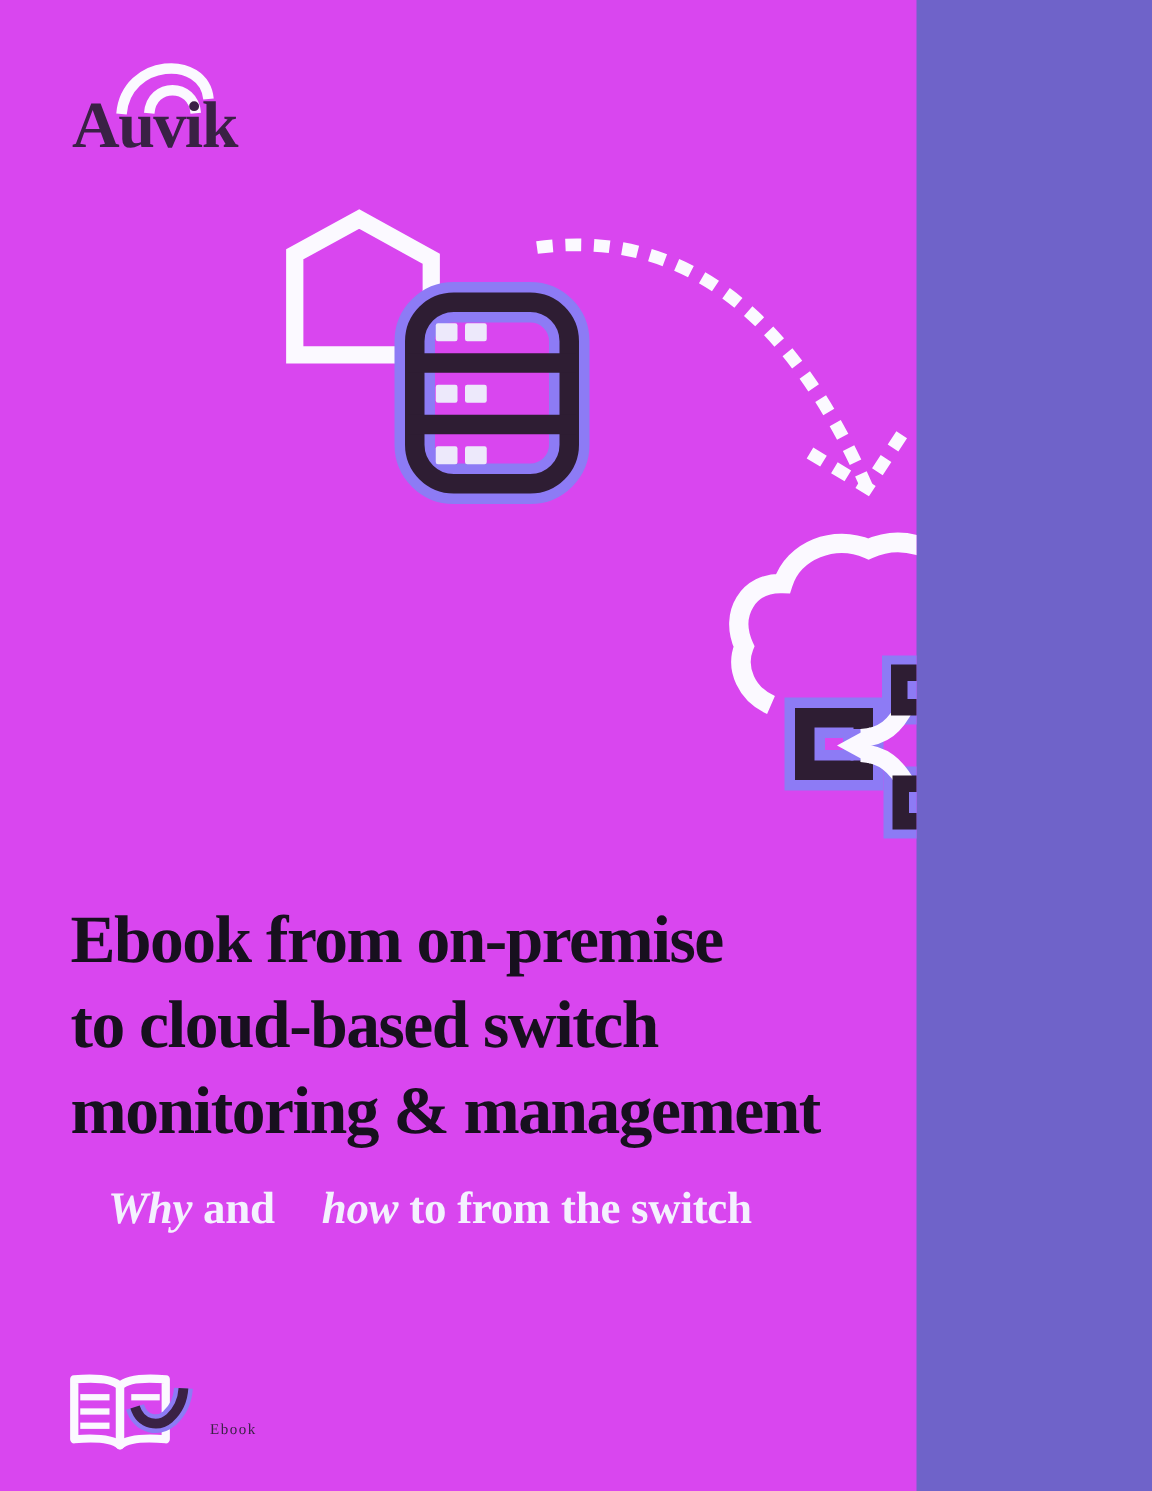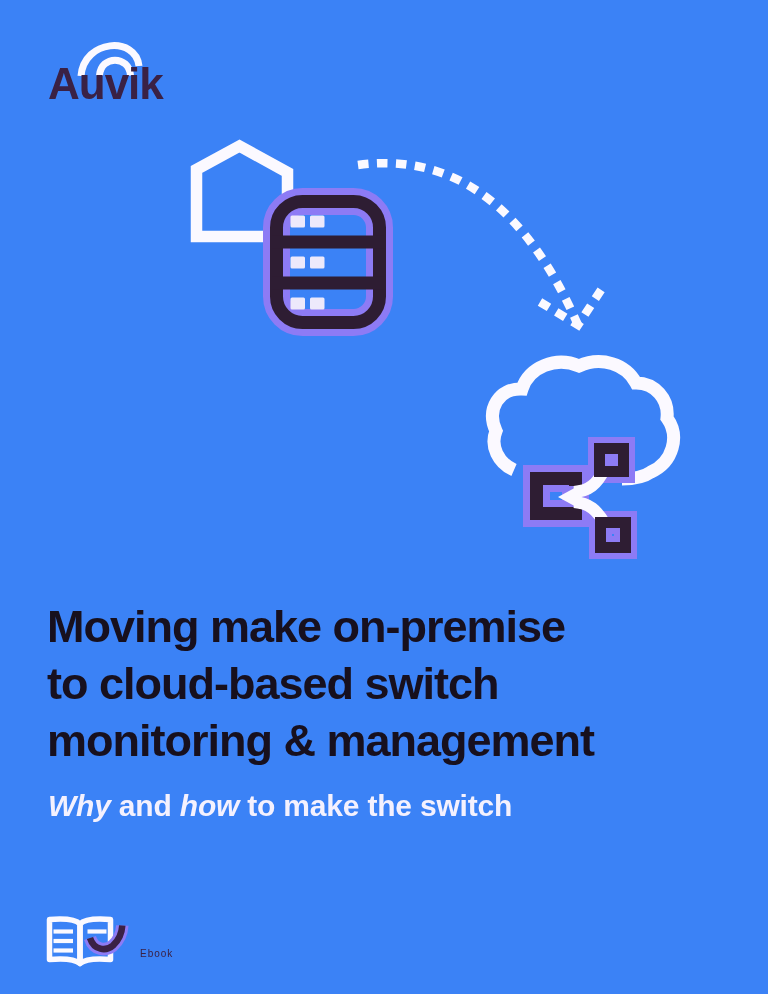--- a/index.html
+++ b/index.html
@@ -1,39 +1,39 @@
 <!DOCTYPE html>
 <html><head>
 <meta charset="utf-8">
 <style>
   html,body{margin:0;padding:0;background:#6f63c9;}
   .page{
     position:relative;
-    width:768px;height:994px;
-    background:#3b82f6;
+    width:611px;height:994px;
+    background:#d946ef;
     overflow:hidden;
-    font-family:Liberation Sans, sans-serif;
+    font-family:Liberation Serif, serif;
   }
   .icon-layer{position:absolute;inset:0;width:768px;height:994px;display:block;}
   .brand-text{
     position:absolute;left:48px;top:62px;
     font-size:44px;font-weight:700;letter-spacing:-1px;
     color:#3A2145;line-height:1;
   }
   .title{
     position:absolute;left:47px;top:598px;
     font-size:45px;font-weight:800;letter-spacing:-1px;
     line-height:57px;color:#17101E;
   }
   .subtitle{
     position:absolute;left:48px;top:788px;
     font-size:30px;font-weight:700;letter-spacing:-0.2px;
     color:#F4F1FE;white-space:pre-wrap;line-height:1.2;
   }
-  .subtitle .it{font-style:italic;}
+  .subtitle .it{font-style:italic;margin-left:24px;}
   .footer-label{
     position:absolute;left:140px;top:948px;
     font-size:10px;font-weight:400;letter-spacing:1px;
     color:#3A2145;line-height:1.1;
   }
 </style>
 </head>
 <body>
 
 <div class="page">
@@ -95,22 +95,22 @@
       <line x1="53.5" y1="950.5" x2="73" y2="950.5" stroke="#FBF9FF" stroke-width="4.2"></line>
       <line x1="87.5" y1="931.5" x2="106.5" y2="931.5" stroke="#FBF9FF" stroke-width="4.2"></line>
       <path d="M 90 938 C 94 950.5 106 951.5 113 945.5 C 119 940 121.8 934 122.3 925.5" fill="none" stroke="#8D7BF5" stroke-width="12.5"></path>
       <path d="M 90 938 C 94 950.5 106 951.5 113 945.5 C 119 940 121.8 934 122.3 925.5" fill="none" stroke="#3A2145" stroke-width="6.5"></path>
     </g>
   </svg>
 
   <div class="brand-text">Auvik</div>
 
   <div class="title">
-    <div>Moving make on-premise</div>
+    <div>Ebook from on-premise</div>
     <div>to cloud-based switch</div>
     <div>monitoring &amp; management</div>
   </div>
 
-  <div class="subtitle"><span class="it">Why</span><span> and </span><span class="it">how</span><span> to make the switch</span></div>
+  <div class="subtitle"><span class="it">Why</span><span> and </span><span class="it">how</span><span> to from the switch</span></div>
 
   <div class="footer-label">Ebook</div>
 
 </div>
 
 </body></html>

